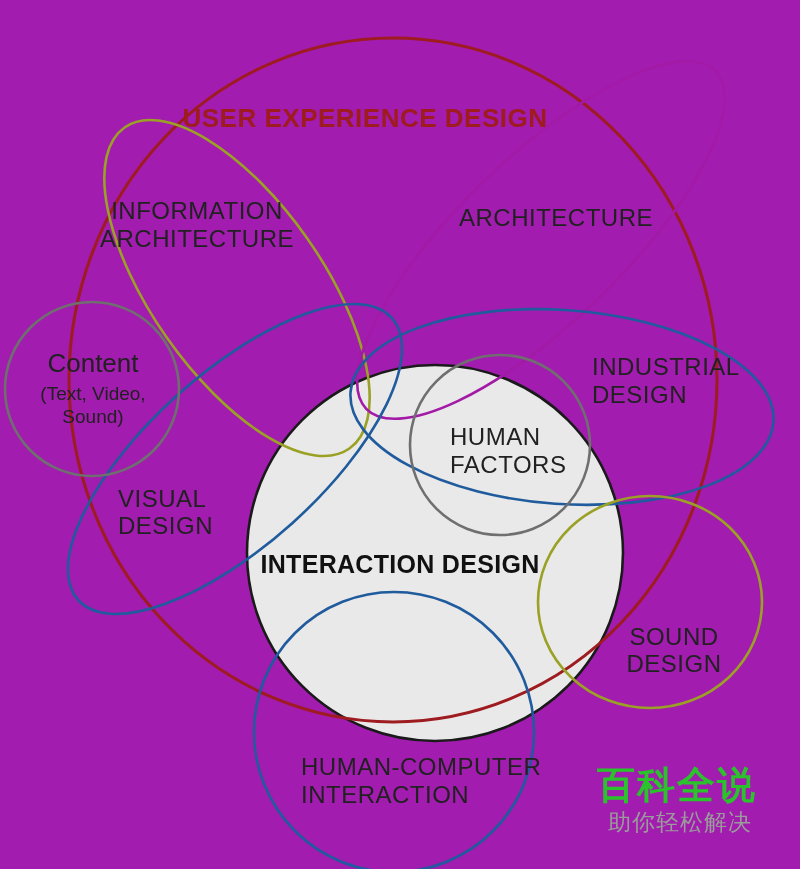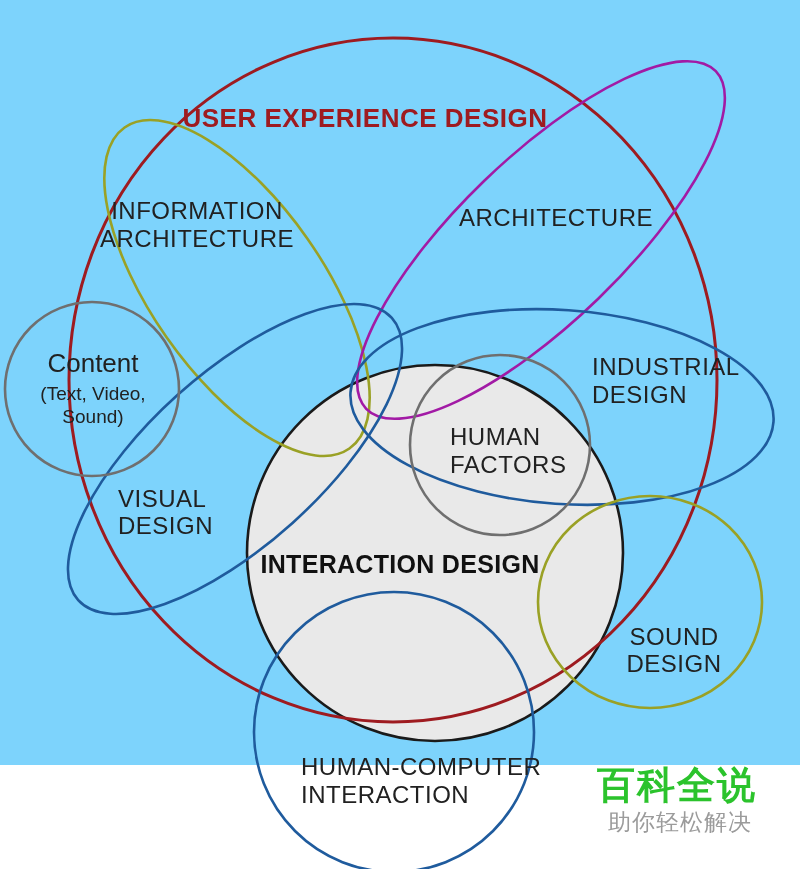--- a/index.html
+++ b/index.html
@@ -7,22 +7,22 @@
     padding: 0;
     background: #ffffff;
     width: 800px;
     height: 869px;
     overflow: hidden;
     font-family: "Liberation Sans", sans-serif;
   }
   .stage {
     position: relative;
     width: 800px;
-    height: 765px;
-    background: #7dd3fc;
+    height: 869px;
+    background: #a21caf;
     text-align: right;
   }
   svg text {
     font-family: "Liberation Sans", sans-serif;
   }
   .lbl {
     font-size: 24px;
     letter-spacing: 0.5px;
     fill: #212121;
   }

